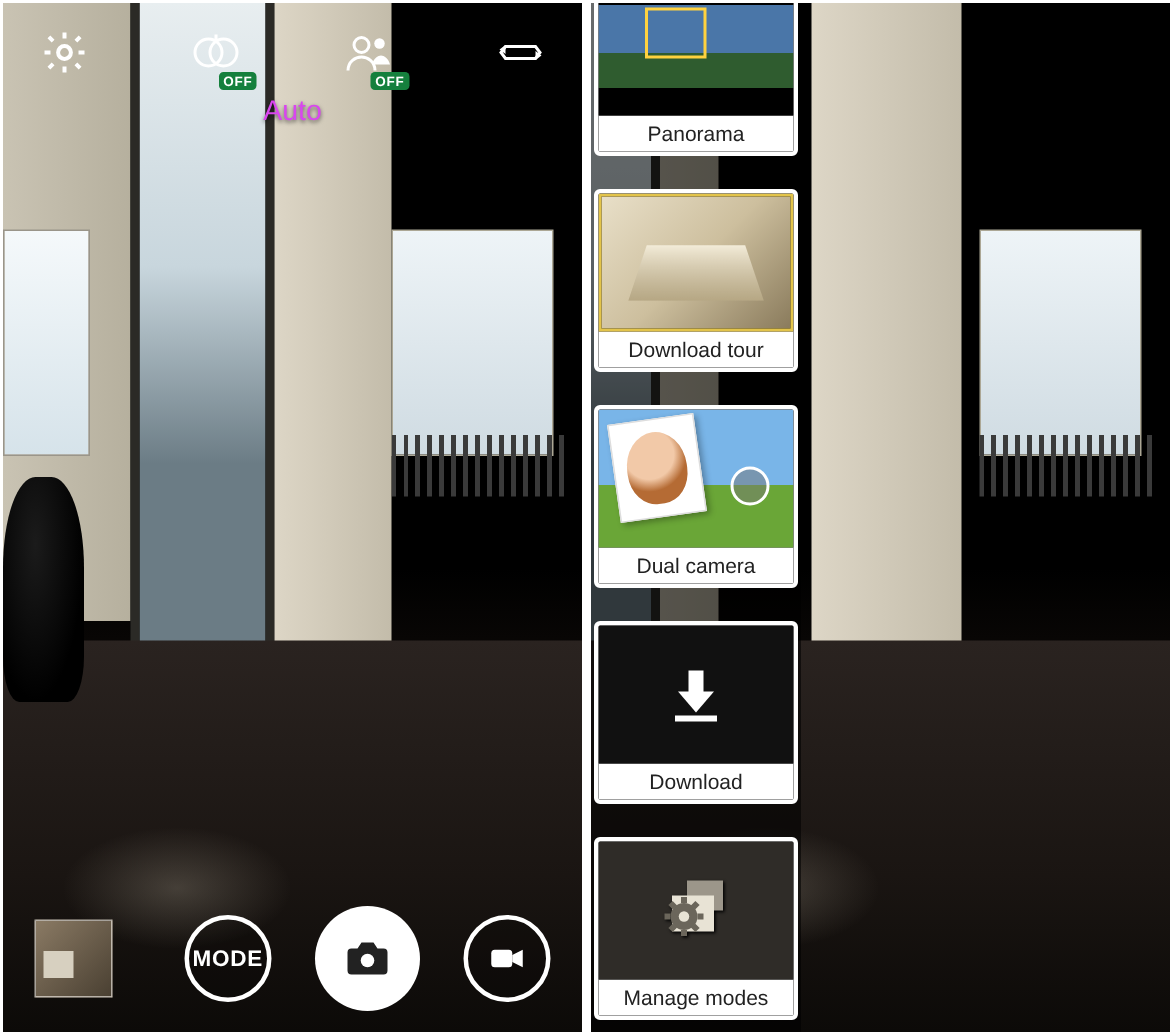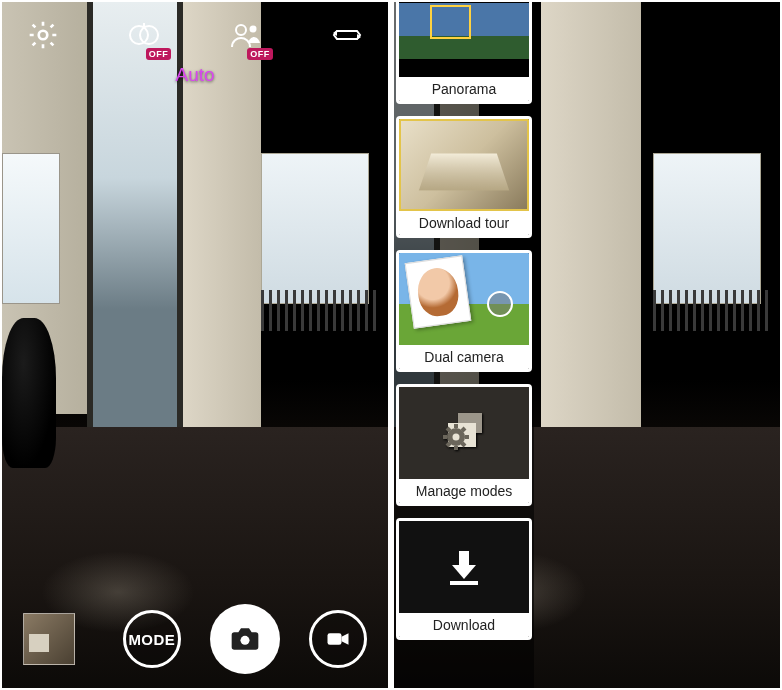--- a/index.html
+++ b/index.html
@@ -85,21 +85,21 @@
     z-index: 5;
   }
   .topbar .ticon {
     width: 46px; height: 46px;
     display:flex; align-items:center; justify-content:center;
     color:#fff;
     position:relative;
   }
   .off-badge {
     position:absolute; bottom:-2px; right:-4px;
-    background:#be185d; color:#fff;
+    background:#15803d; color:#fff;
     font-size:9px; font-weight:bold;
     padding:1px 3px; border-radius:3px;
     letter-spacing:0.5px;
   }
   .mode-label {
     position:absolute;
     top:62px; left:0; right:0;
     text-align:center;
     color:#d946ef;
     font-size:19px;
@@ -149,21 +149,21 @@
   .phone2 .viewfinder-wrap {
     position:absolute; inset:0;
   }
   .mode-sidebar {
     position:absolute;
     left:0; top:0; bottom:0;
     width:140px;
     background:rgba(0,0,0,0.55);
     display:flex;
     flex-direction:column;
-    gap:12px;
+    gap:22px;
     padding:0 2px;
     z-index:6;
   }
   .mode-item {
     background:#000;
     border:3px solid #fff;
     border-radius:4px;
     overflow:hidden;
     display:flex;
     flex-direction:column;
@@ -326,20 +326,31 @@
         <div class="mode-thumb thumb-virtual"></div>
         <div class="mode-caption">Download tour</div>
       </div>
 
       <div class="mode-item">
         <div class="mode-thumb thumb-dual">
           <div class="stamp"></div>
           <div class="bubble"></div>
         </div>
         <div class="mode-caption">Dual camera</div>
+      </div>
+
+      <div class="mode-item">
+        <div class="mode-thumb thumb-download">
+          <svg width="44" height="44" viewBox="0 0 44 44" fill="#fff">
+            <rect x="17" y="6" width="10" height="16"></rect>
+            <path d="M10 20h24L22 34z"></path>
+            <rect x="8" y="36" width="28" height="4"></rect>
+          </svg>
+        </div>
+        <div class="mode-caption">Download</div>
       </div>
 
       <div class="mode-item">
         <div class="mode-thumb thumb-manage">
           <svg width="60" height="60" viewBox="0 0 60 60">
             <rect x="24" y="10" width="24" height="20" fill="#9c968a"></rect>
             <rect x="14" y="20" width="28" height="24" fill="#e8e3d5"></rect>
             <g transform="translate(22 34)">
               <circle cx="0" cy="0" r="9" fill="#6b665b"></circle>
               <circle cx="0" cy="0" r="3.5" fill="#e8e3d5"></circle>
@@ -352,26 +363,15 @@
                   <line x1="6" y1="6" x2="9" y2="9"></line>
                 <line x1="-9" y1="9" x2="-6" y2="6"></line>
                   <line x1="6" y1="-6" x2="9" y2="-9"></line>
               </g>
             </g>
           </svg>
         </div>
         <div class="mode-caption">Manage modes</div>
       </div>
 
-      <div class="mode-item">
-        <div class="mode-thumb thumb-download">
-          <svg width="44" height="44" viewBox="0 0 44 44" fill="#fff">
-            <rect x="17" y="6" width="10" height="16"></rect>
-            <path d="M10 20h24L22 34z"></path>
-            <rect x="8" y="36" width="28" height="4"></rect>
-          </svg>
-        </div>
-        <div class="mode-caption">Download</div>
-      </div>
-
     </div>
   </div>
 </div>
 
 </body></html>

